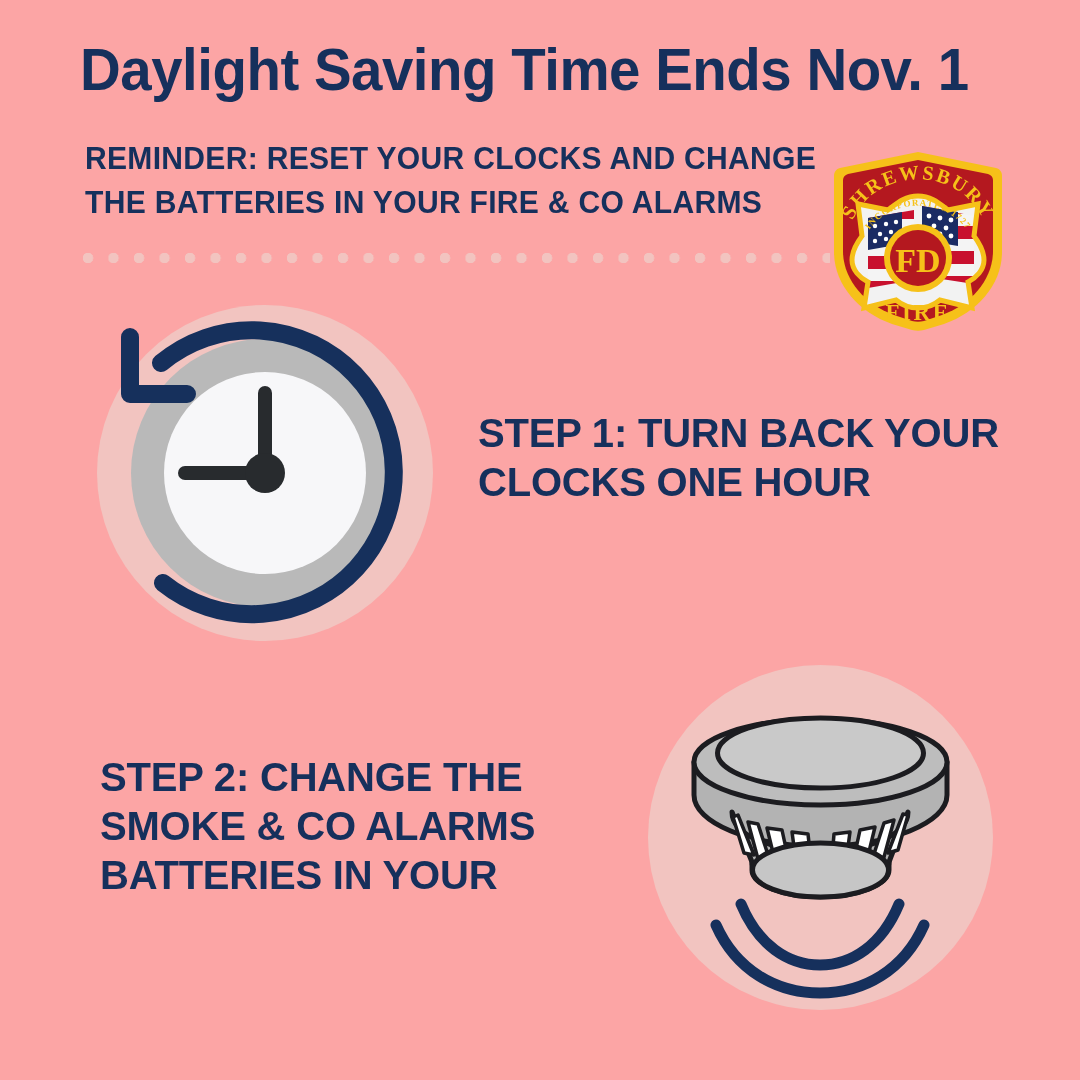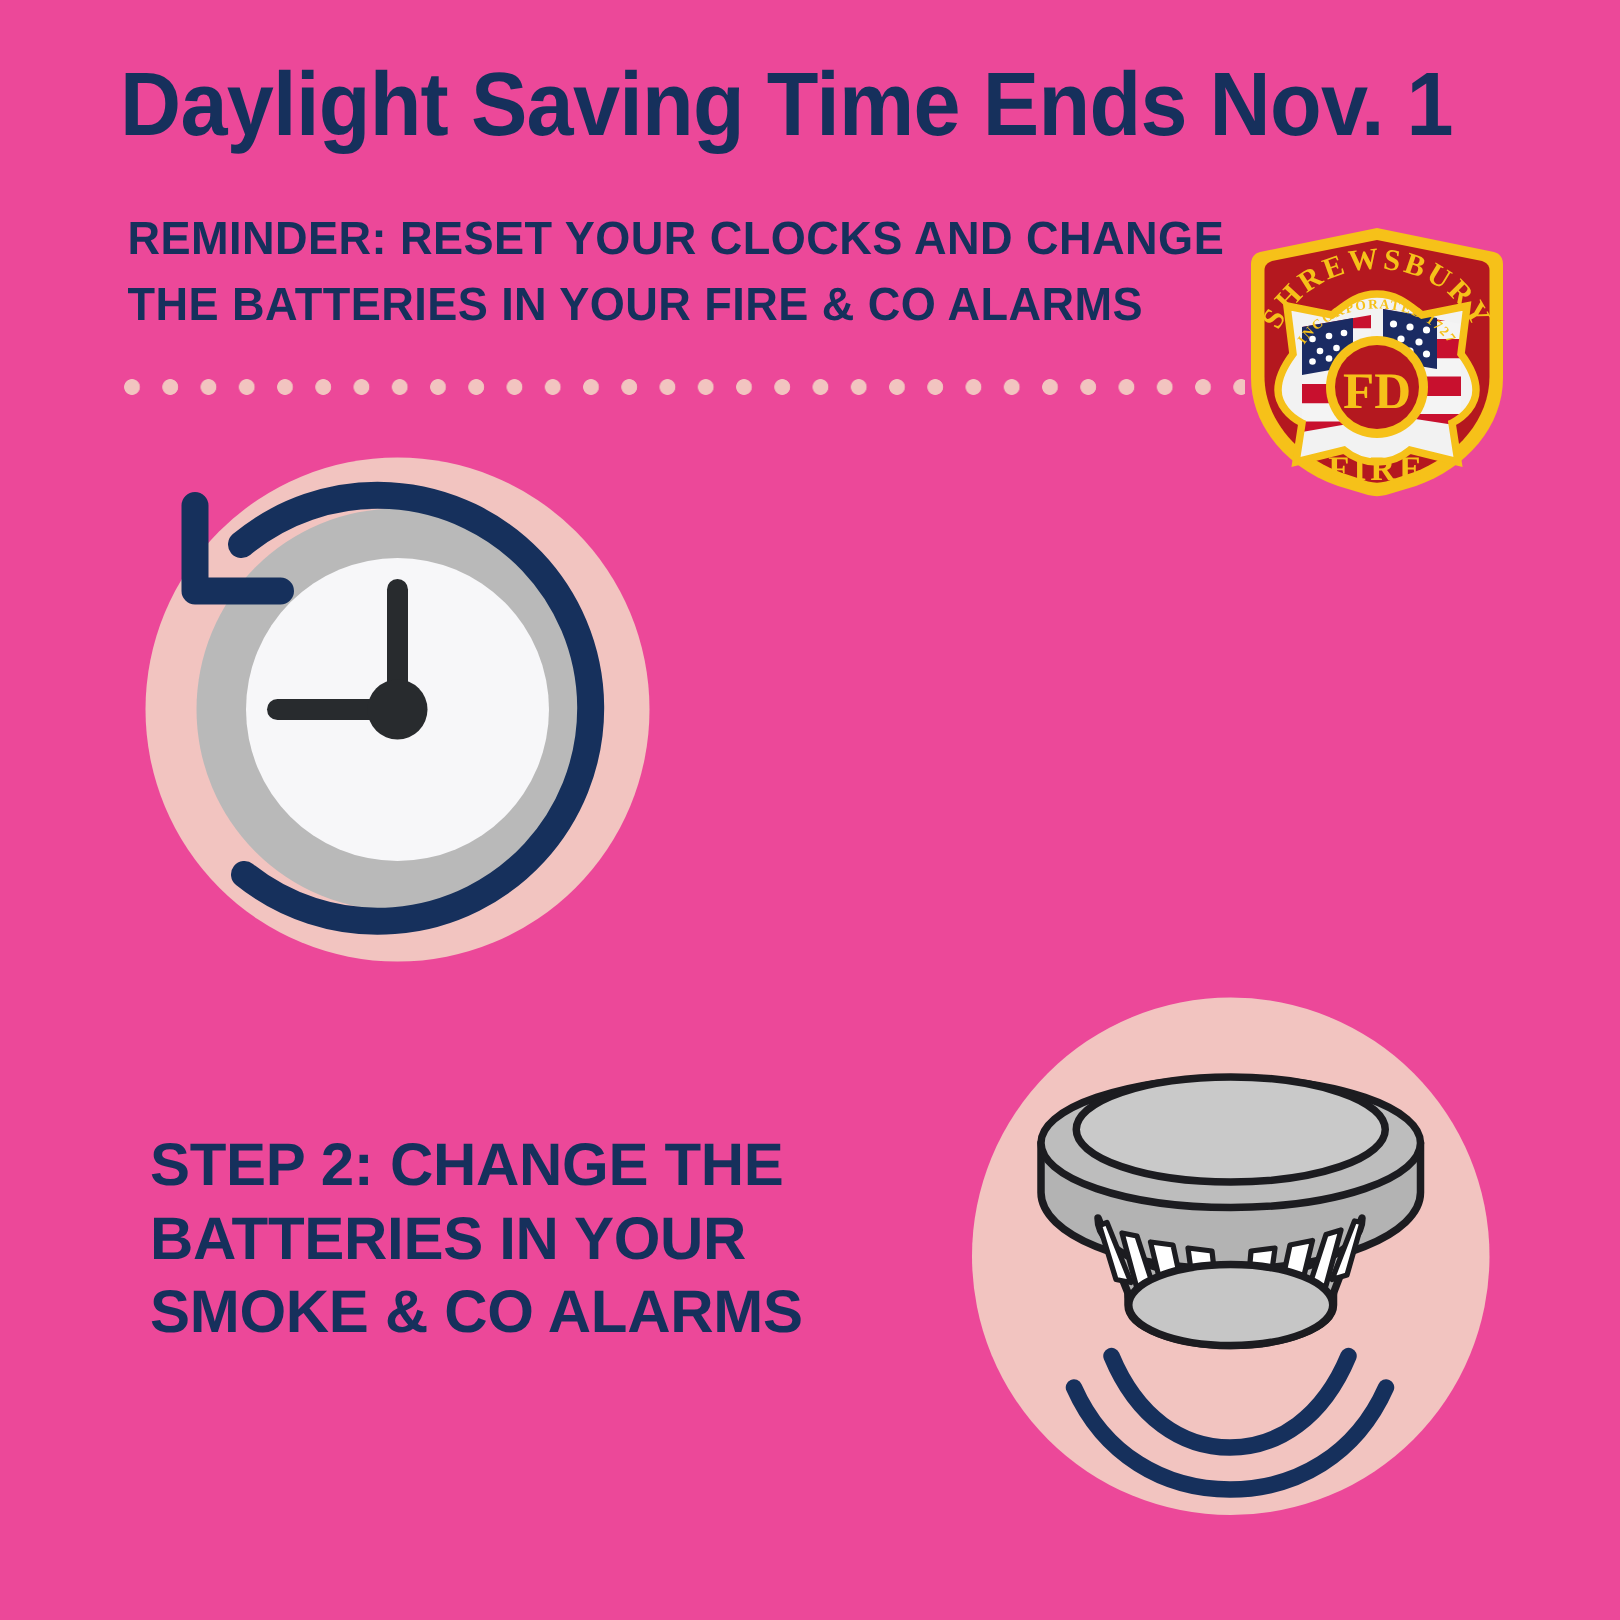--- a/index.html
+++ b/index.html
@@ -6,21 +6,21 @@
   * { margin:0; padding:0; box-sizing:border-box; }
   html, body {
     width:1080px; height:1080px;
     background:#F4F4EC;
     font-family:"Liberation Sans", sans-serif;
     overflow:hidden;
   }
   #poster {
     position:relative;
     width:1080px; height:1080px;
-    background:#ec4899;
+    background:#fca5a5;
   }
 
   
   #headline {
     position:absolute;
     left:80px; top:38px;
     width:930px;
     font-family:"Liberation Sans Narrow","Liberation Sans", sans-serif;
     font-weight:bold;
     font-size:60px;
@@ -224,20 +224,24 @@
       <path d="M 66 278 A 142 142 0 1 0 64 58" fill="none" stroke="#16305C" stroke-width="18" stroke-linecap="round"></path>
 
       <path d="M 33 32 L 33 89 L 90 89" fill="none" stroke="#16305C" stroke-width="18" stroke-linecap="round" stroke-linejoin="round"></path>
 
       <line x1="168" y1="168" x2="168" y2="88" stroke="#282B2E" stroke-width="14" stroke-linecap="round"></line>
       <line x1="168" y1="168" x2="88" y2="168" stroke="#282B2E" stroke-width="14" stroke-linecap="round"></line>
       <circle cx="168" cy="168" r="20" fill="#282B2E"></circle>
     </svg>
   </div>
 
+  <div id="step1-text">
+    <span class="line">STEP 1: TURN BACK YOUR</span>
+    <span class="line">CLOCKS ONE HOUR</span>
+  </div>
 
   <div id="alarm-art">
     <svg width="345" height="345" viewBox="0 0 345 345">
       <circle cx="172.5" cy="172.5" r="172.5" fill="#F2C4C0"></circle>
 
       <g stroke="#1C1C20" stroke-width="5" stroke-linejoin="round">
 
         <path d="M 46 97 L 46 130 C 46 158 102 181 172 181 C 242 181 299 158 299 130 L 299 97 Z" fill="#B3B3B3"></path>
 
         <ellipse cx="172.5" cy="97" rx="126.5" ry="43" fill="#BDBDBD"></ellipse>
@@ -265,17 +269,17 @@
         <ellipse cx="172.5" cy="205" rx="68" ry="27" fill="#C6C6C6" stroke="#1C1C20" stroke-width="5"></ellipse>
       </g>
 
       <path d="M 93 239 C 110 280 140 300 172 300 C 204 300 234 280 251 239" fill="none" stroke="#16305C" stroke-width="11" stroke-linecap="round"></path>
       <path d="M 68 260 C 88 305 128 328 172 328 C 216 328 256 305 276 260" fill="none" stroke="#16305C" stroke-width="11" stroke-linecap="round"></path>
     </svg>
   </div>
 
   <div id="step2-text">
     <span class="line">STEP 2: CHANGE THE</span>
+    <span class="line">SMOKE &amp; CO ALARMS</span>
     <span class="line">BATTERIES IN YOUR</span>
-    <span class="line">SMOKE &amp; CO ALARMS</span>
   </div>
 
 </div>
 
 </body></html>

